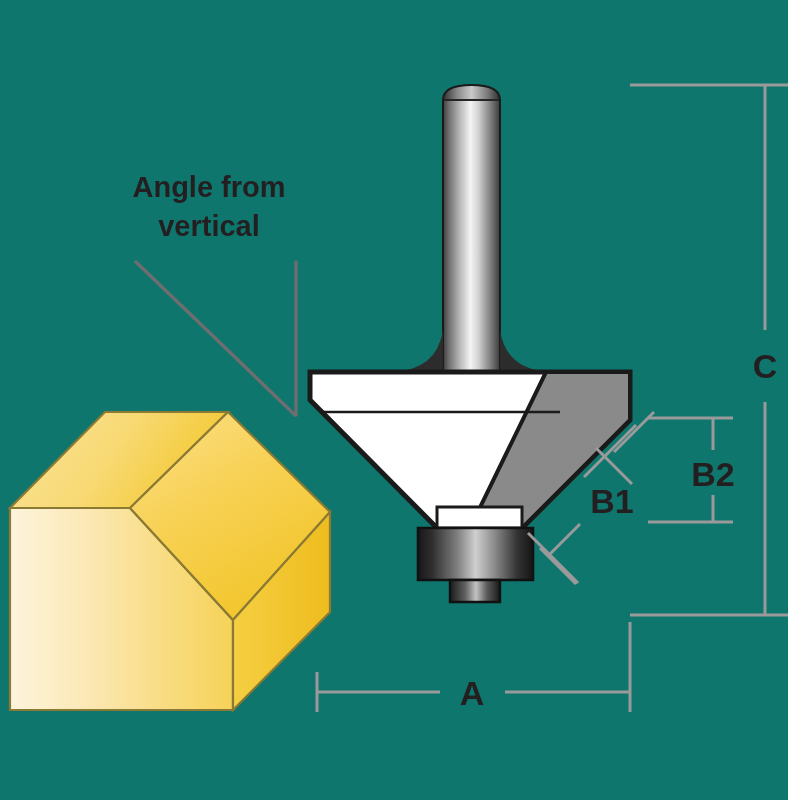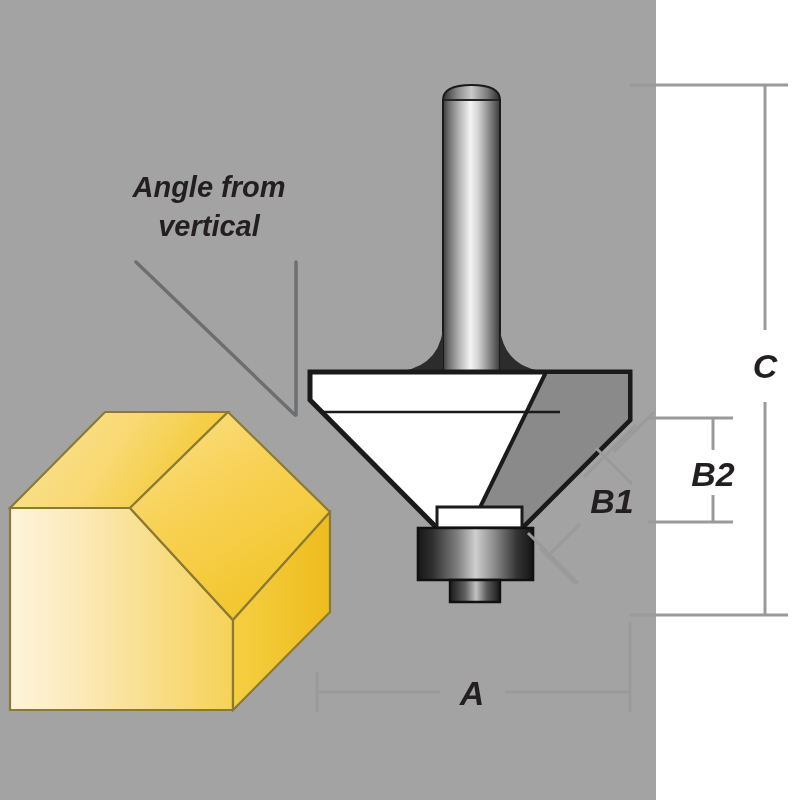--- a/index.html
+++ b/index.html
@@ -8,24 +8,23 @@
     background: #ffffff;
   }
   body {
     width: 800px;
     height: 800px;
     font-family: "Liberation Sans", sans-serif;
     overflow: hidden;
   }
   #diagram-root {
     position: relative;
-    width: 656px;
+    width: 788px;
     height: 800px;
-    background: #a3a3a3;
-    font-style: italic;
+    background: #0f766e;
   }
   #diagram-svg {
     position: absolute;
     top: 0;
     left: 0;
     width: 800px;
     height: 800px;
     display: block;
   }
   .dim-label {

